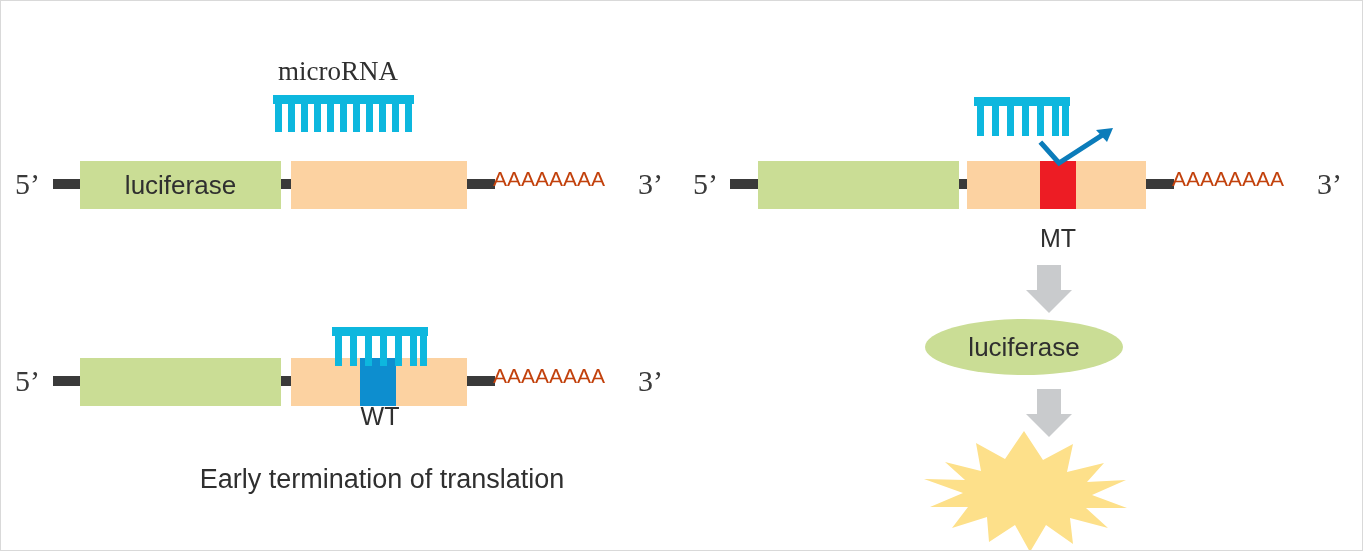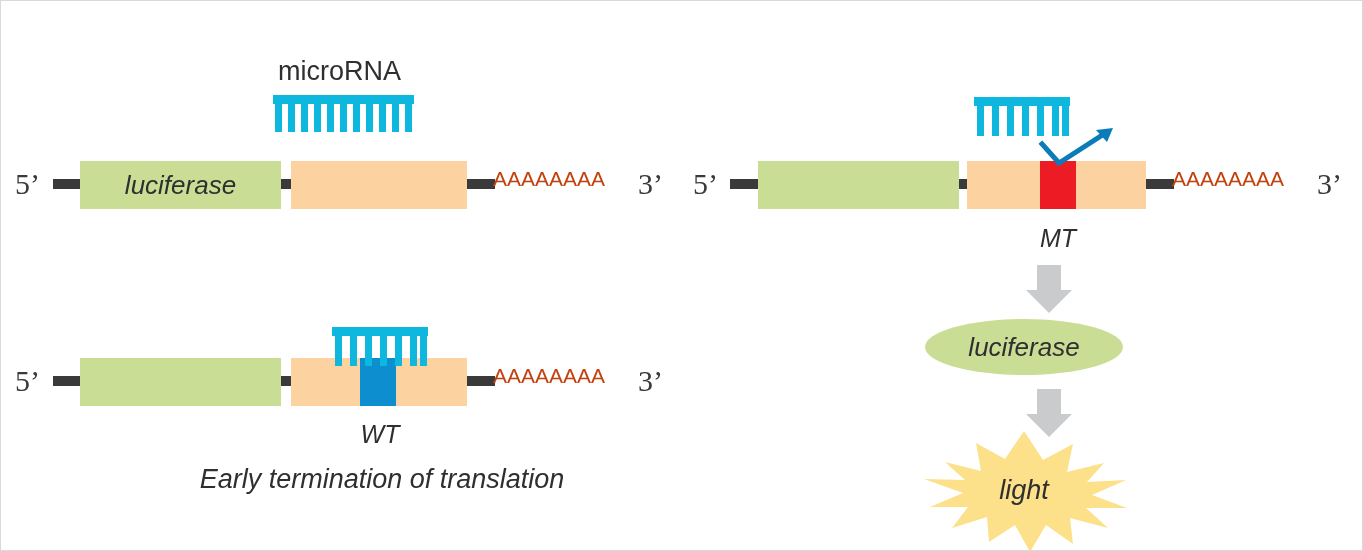--- a/index.html
+++ b/index.html
@@ -67,21 +67,20 @@
   }
   .burst-label {
     font-size: 27px;
     color: #2f2f2f;
   }
   .centered-text {
     position: absolute;
     display: flex;
     align-items: center;
     justify-content: center;
-    font-style: italic;
   }
 </style>
 </head>
 <body>
 
 <div id="figure">
 
   <svg class="layer" viewBox="0 0 1363 551" xmlns="http://www.w3.org/2000/svg">
 
     <g>
@@ -171,37 +170,36 @@
 
   <div class="txt prime" style="left:14px; top:168px;">5’</div>
 
   <div class="centered-text boxlabel" style="left:79px; top:160px; width:201px; height:48px;">luciferase</div>
 
 
   <div class="txt poly" style="left:492px; top:167px;">AAAAAAAA</div>
 
   <div class="txt prime" style="left:637px; top:168px;">3’</div>
 
-  <div class="txt mirna-label" style="left:277px; top:57px;">microRNA</div>
+  <div class="txt mirna-label" style="left:277px; top:57px;font-family:Liberation Serif, serif;">microRNA</div>
 
   <div class="txt prime" style="left:14px; top:365px;">5’</div>
 
   <div class="txt poly" style="left:492px; top:364px;">AAAAAAAA</div>
 
   <div class="txt prime" style="left:637px; top:365px;">3’</div>
 
-  <div class="centered-text wtmt" style="left:329px; top:418px; width:100px; height:30px;">WT</div>
+  <div class="centered-text wtmt" style="left:329px; top:400px; width:100px; height:30px;">WT</div>
 
   <div class="centered-text caption" style="left:131px; top:462px; width:500px; height:32px;">Early termination of translation</div>
 
   <div class="txt prime" style="left:692px; top:168px;">5’</div>
 
   <div class="txt poly" style="left:1171px; top:167px;">AAAAAAAA</div>
 
   <div class="txt prime" style="left:1316px; top:168px;">3’</div>
 
   <div class="centered-text wtmt" style="left:1007px; top:222px; width:100px; height:30px;">MT</div>
 
   <div class="centered-text ellipse-label" style="left:924px; top:318px; width:198px; height:56px;">luciferase</div>
 
-  <div class="centered-text burst-label" style="left:953px; top:472px; width:140px; height:34px;">light</div>
 
 </div>
 
 </body></html>

